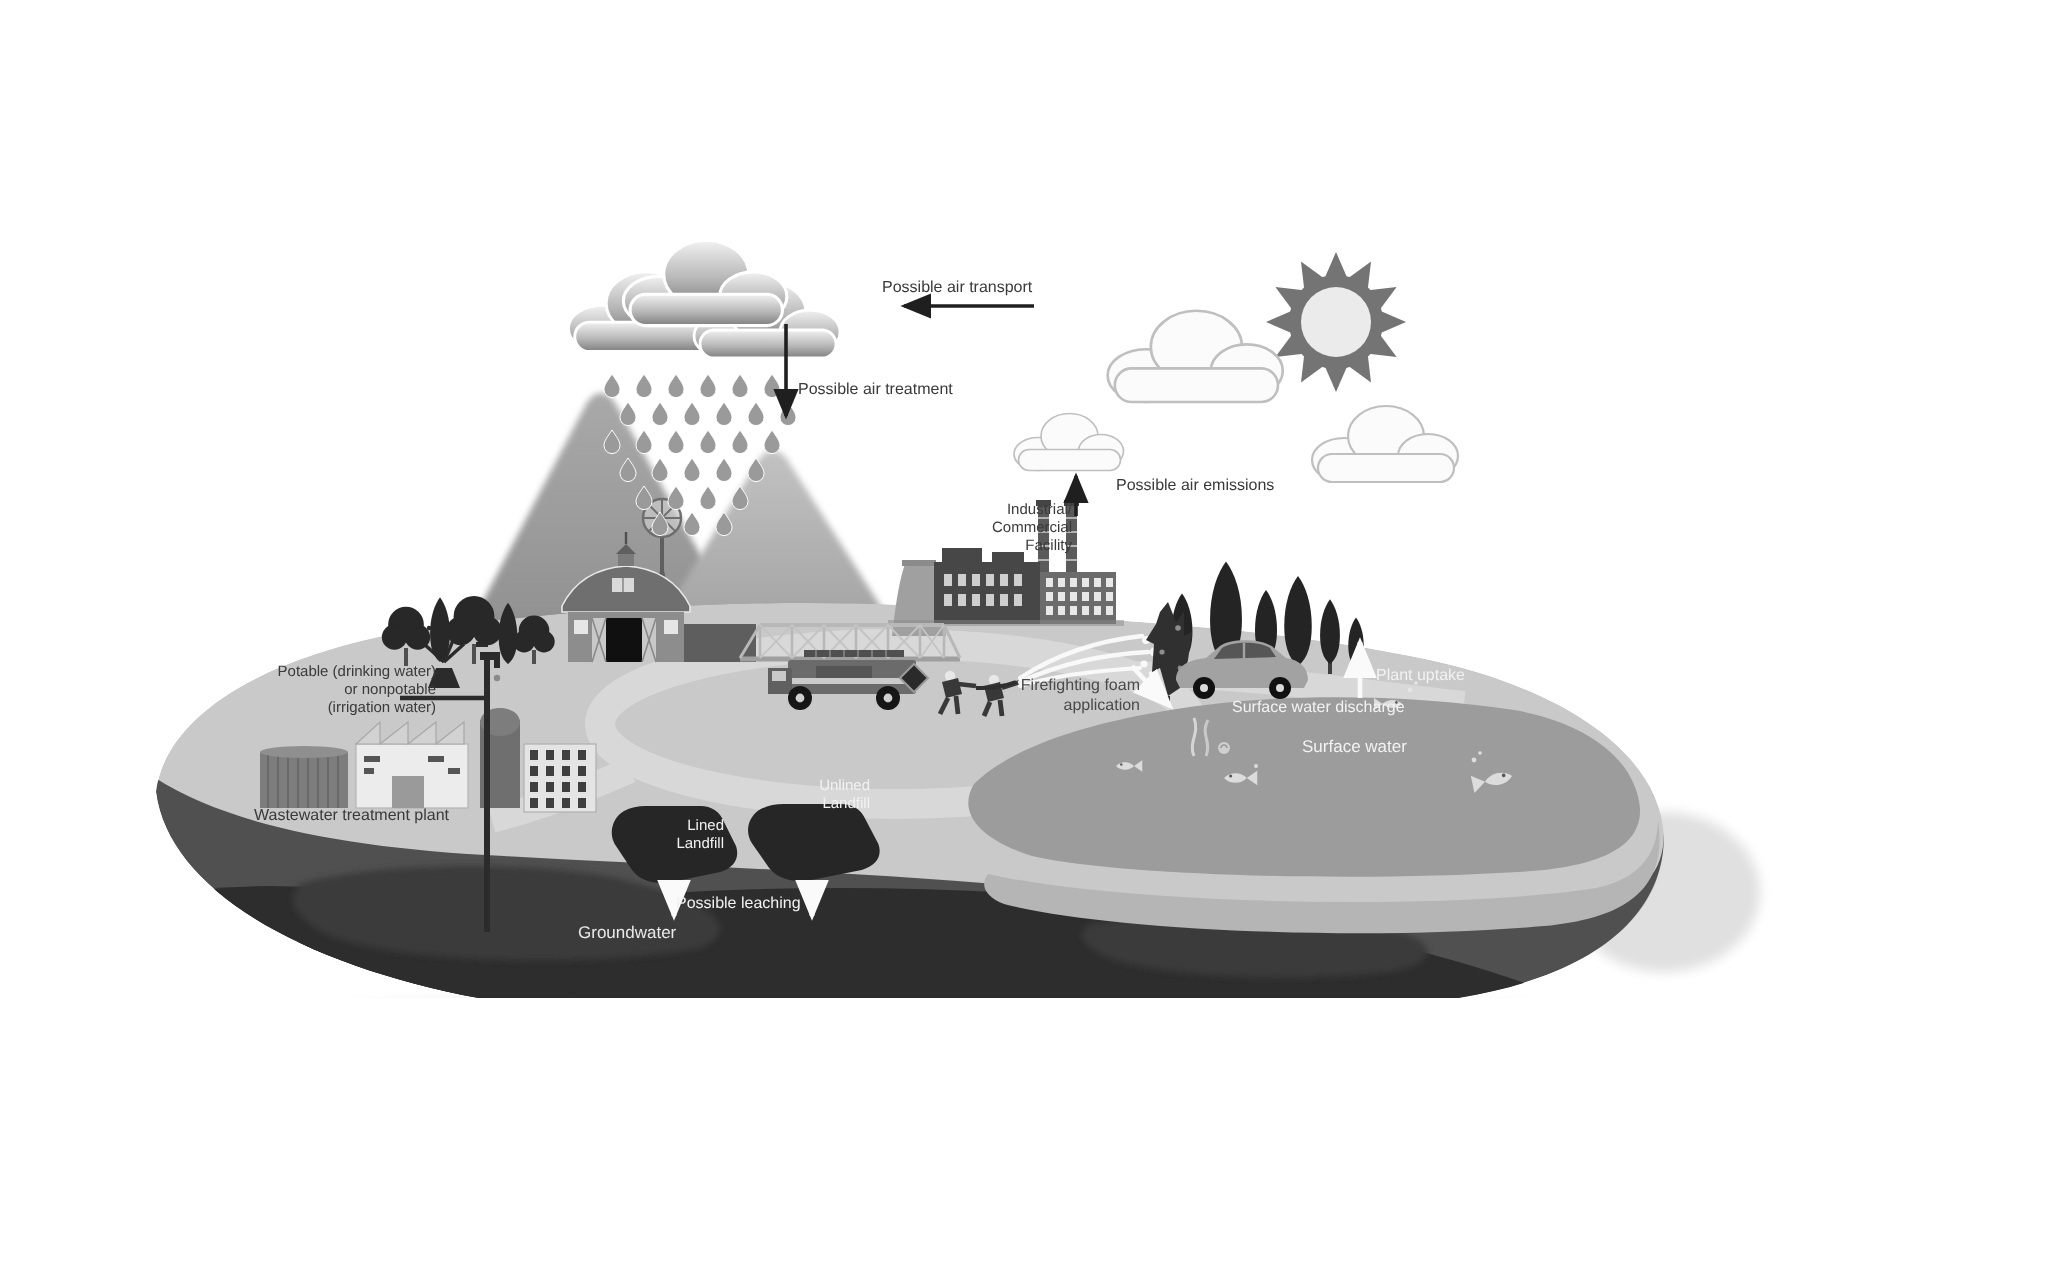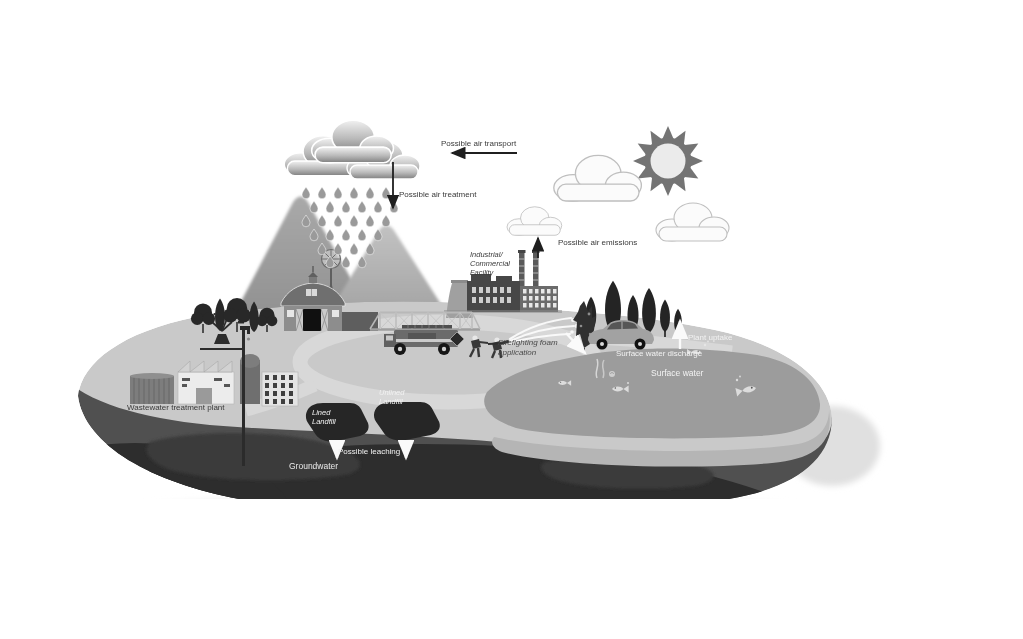--- a/index.html
+++ b/index.html
@@ -1,20 +1,20 @@
 <!DOCTYPE html>
 <html><head>
 <meta charset="utf-8">
 <style>
   html,body{margin:0;padding:0;background:#ffffff;}
   #stage{position:relative;width:1023px;height:499px;background:#ffffff;overflow:hidden;
          font-family:"Liberation Sans",sans-serif;}
   #stage svg{position:absolute;left:0;top:0;}
   .lbl{position:absolute;color:#3a3a3a;font-size:8px;line-height:1.22;white-space:pre-line;}
-  .lbl.center{text-align:left;font-style:italic;}
+  .lbl.center{text-align:right;}
   .lbl.light{color:#f2f2f2;}
   .lbl.small{font-size:7.5px;}
   .lbl.mid{color:#4a4a4a;}
   .lbl.gw{font-size:8.5px;color:#e9e9e9;}
 </style>
 </head>
 <body>
 
 <div id="stage">
 
@@ -497,20 +497,23 @@
     <line x1="538" y1="258" x2="538" y2="238" marker-end="url(#ah)"></line>
   </g>
 </svg>
 
 <div class="lbl" style="left:441px;top:139px;">Possible air transport</div>
 <div class="lbl" style="left:399px;top:190px;">Possible air treatment</div>
 <div class="lbl" style="left:546px;top:238px;margin-left:12px;">Possible air emissions</div>
 <div class="lbl center small" style="left:470px;top:250px;width:66px;">Industrial/
 Commercial
 Facility</div>
+<div class="lbl center small" style="left:118px;top:331px;width:100px;">Potable (drinking water)
+or nonpotable
+(irrigation water)</div>
 <div class="lbl" style="left:127px;top:403px;">Wastewater treatment plant</div>
 <div class="lbl center mid" style="left:498px;top:338px;width:72px;">Firefighting foam
 application</div>
 <div class="lbl light" style="left:616px;top:349px;">Surface water discharge</div>
 <div class="lbl light" style="left:651px;top:368px;font-size:8.5px;">Surface water</div>
 <div class="lbl light" style="left:688px;top:333px;">Plant uptake</div>
 <div class="lbl light center small" style="left:312px;top:408px;width:50px;">Lined
 Landfill</div>
 <div class="lbl light center small" style="left:379px;top:388px;width:56px;">Unlined
 Landfill</div>

